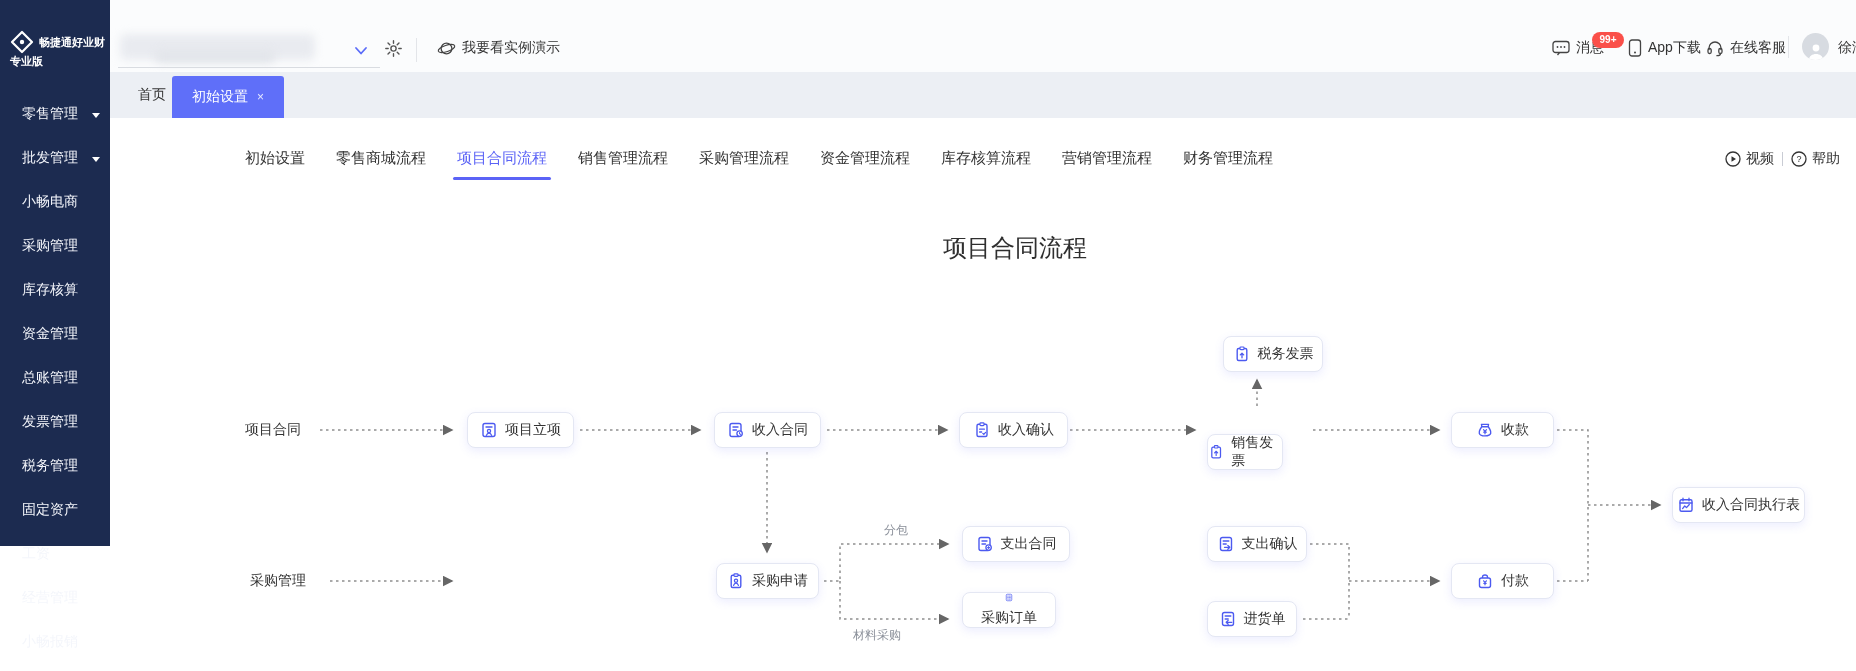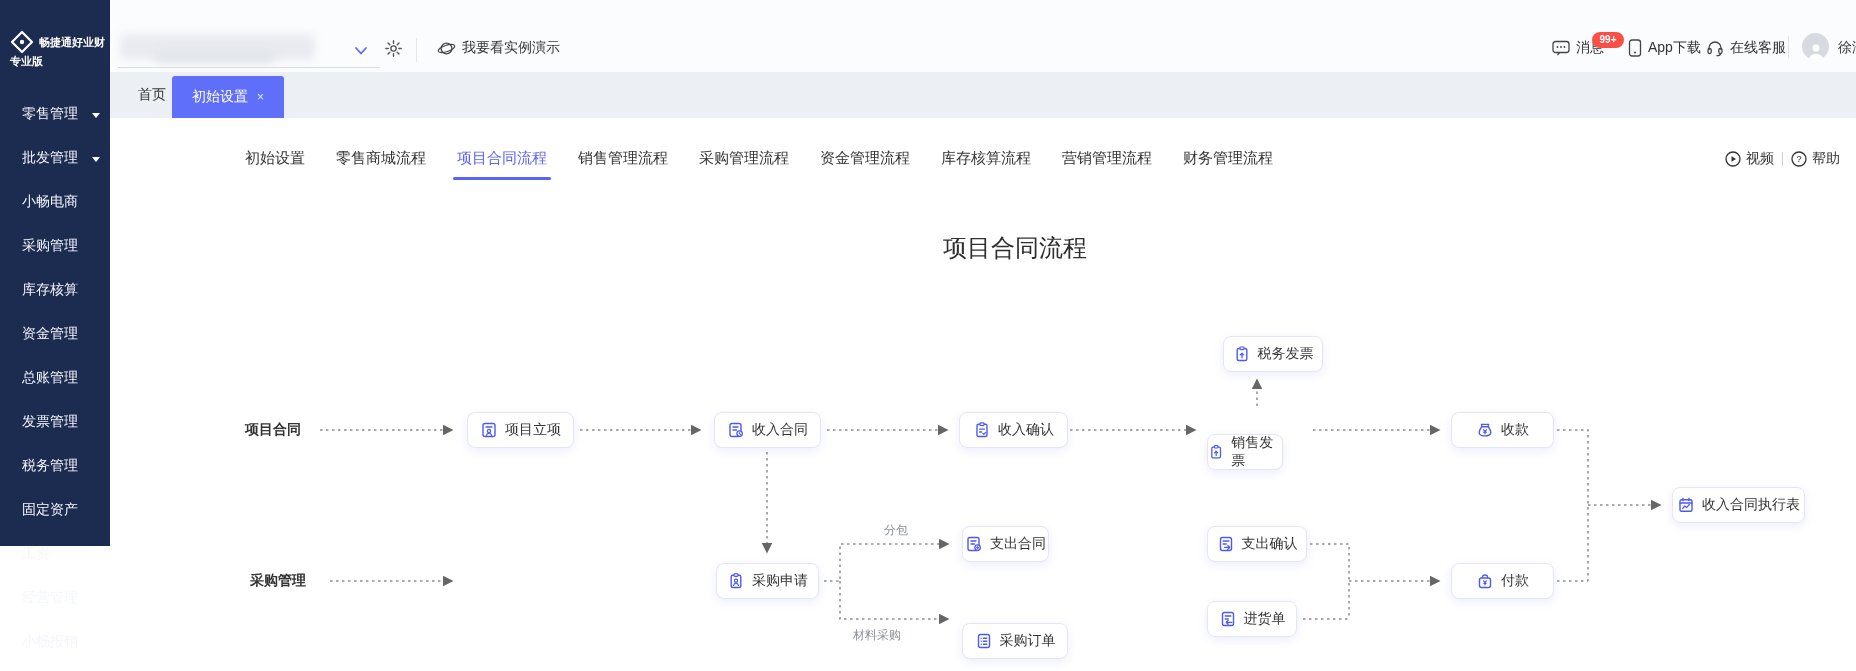--- a/index.html
+++ b/index.html
@@ -40,21 +40,21 @@
   .nav-tab.active::after { content:""; position:absolute; left:-4px; right:-4px; bottom:0; height:3px; background:#5b63f6; border-radius:2px; }
   #nav-utils { position:absolute; right:16px; top:137px; height:43px; display:flex; align-items:center; gap:8px; font-size:14px; color:#333; }
   #nav-utils .u { display:flex; align-items:center; gap:5px; cursor:pointer; }
   #nav-utils .bar { width:1px; height:14px; background:#c9ccd4; }
 
   
   #flow-title { position:absolute; left:900px; top:232px; width:230px; text-align:center; font-size:24px; color:#2f2f2f; font-weight:500; }
   .node { position:absolute; height:36px; background:#fff; border:1px solid #e4e7f3; border-radius:8px;
           box-shadow:0 3px 10px rgba(95,111,249,0.12); display:flex; align-items:center; justify-content:center;
           gap:7px; font-size:14px; color:#333; cursor:pointer; }
-  .flow-label { position:absolute; font-size:14px; font-weight:700; color:#333; }
+  .flow-label { position:absolute; font-size:14px; font-weight:400; color:#333; }
   .branch-label { position:absolute; font-size:12px; color:#8a8f99; }
   #arrows { position:absolute; left:0; top:0; pointer-events:none; }
 </style>
 </head>
 <body>
 
 <div id="topbar">
   <div class="blur-blob" style="left:10px;top:34px;width:195px;height:26px;"></div>
   <div class="blur-blob" style="left:45px;top:50px;width:120px;height:13px;background:#e2e5ea;"></div>
   <div id="selector-underline"></div>
@@ -323,40 +323,40 @@
 <div class="node" style="left:716px;top:563px;width:103px;">
   <svg width="18" height="18" viewBox="0 0 18 18">
     <rect x="4.2" y="3.2" width="9.6" height="12.3" rx="1.5" stroke="#4c5af0" stroke-width="1.4" fill="none"></rect>
     <rect x="7" y="1.8" width="4" height="2.6" rx="0.8" fill="#fff" stroke="#4c5af0" stroke-width="1.2"></rect>
     <circle cx="9" cy="8.8" r="1.6" stroke="#4c5af0" stroke-width="1.3" fill="none"></circle>
     <path d="M6.6 13.4c.5-1.6 1.3-2.3 2.4-2.3s1.9.7 2.4 2.3" stroke="#4c5af0" stroke-width="1.3" fill="none" stroke-linecap="round"></path>
   </svg>
   <span>采购申请</span>
 </div>
 
-<div class="node" style="left:962px;top:526px;width:87px;">
+<div class="node" style="left:962px;top:526px;width:108px;">
   <svg width="18" height="18" viewBox="0 0 18 18">
     <rect x="3" y="2.5" width="11" height="13" rx="2" stroke="#4c5af0" stroke-width="1.4" fill="none"></rect>
     <path d="M6 6h5M6 9h3.5" stroke="#4c5af0" stroke-width="1.4" stroke-linecap="round"></path>
     <circle cx="12.6" cy="12.6" r="2.7" fill="#fff" stroke="#4c5af0" stroke-width="1.3"></circle>
     <path d="M11.6 12.6h2M12.6 11.6v2" stroke="#4c5af0" stroke-width="1.1" stroke-linecap="round"></path>
   </svg>
   <span>支出合同</span>
 </div>
 
 <div class="node" style="left:1207px;top:526px;width:100px;">
   <svg width="18" height="18" viewBox="0 0 18 18">
     <rect x="3.5" y="2.5" width="11" height="13" rx="2" stroke="#4c5af0" stroke-width="1.4" fill="none"></rect>
     <path d="M6.2 6h5.6M6.2 9h3" stroke="#4c5af0" stroke-width="1.4" stroke-linecap="round"></path>
     <path d="M7.5 12.3h5.3M10.8 10.4l2 1.9-2 1.9" stroke="#4c5af0" stroke-width="1.3" fill="none" stroke-linecap="round" stroke-linejoin="round"></path>
   </svg>
   <span>支出确认</span>
 </div>
 
-<div class="node" style="left:962px;top:623px;width:106px;">
+<div class="node" style="left:962px;top:592px;width:94px;flex-direction:column;">
   <svg width="18" height="18" viewBox="0 0 18 18">
     <rect x="3.5" y="2.5" width="11" height="13" rx="2" stroke="#4c5af0" stroke-width="1.4" fill="none"></rect>
     <path d="M6.2 6.2h.01M8.3 6.2h3.5M6.2 9.2h.01M8.3 9.2h3.5M6.2 12.2h.01M8.3 12.2h3.5" stroke="#4c5af0" stroke-width="1.4" stroke-linecap="round"></path>
   </svg>
   <span>采购订单</span>
 </div>
 
 <div class="node" style="left:1207px;top:601px;width:90px;">
   <svg width="18" height="18" viewBox="0 0 18 18">
     <rect x="3.5" y="2.5" width="11" height="13" rx="2" stroke="#4c5af0" stroke-width="1.4" fill="none"></rect>

